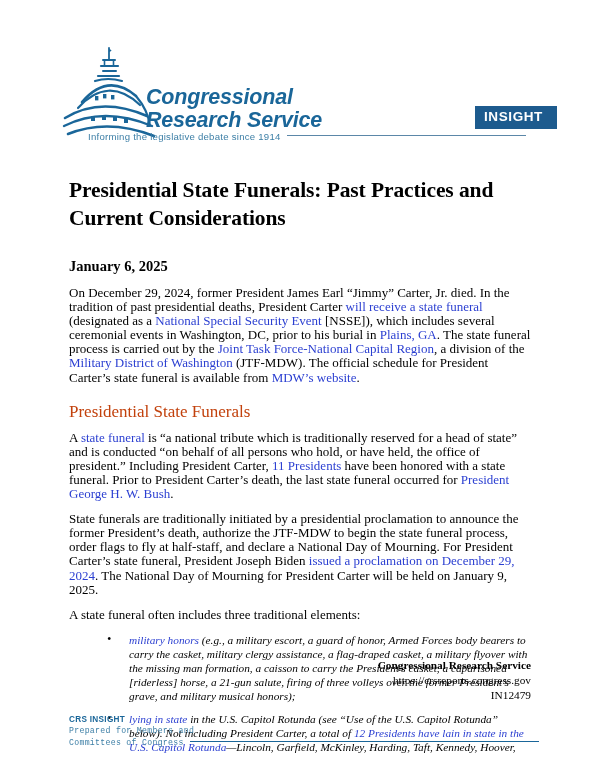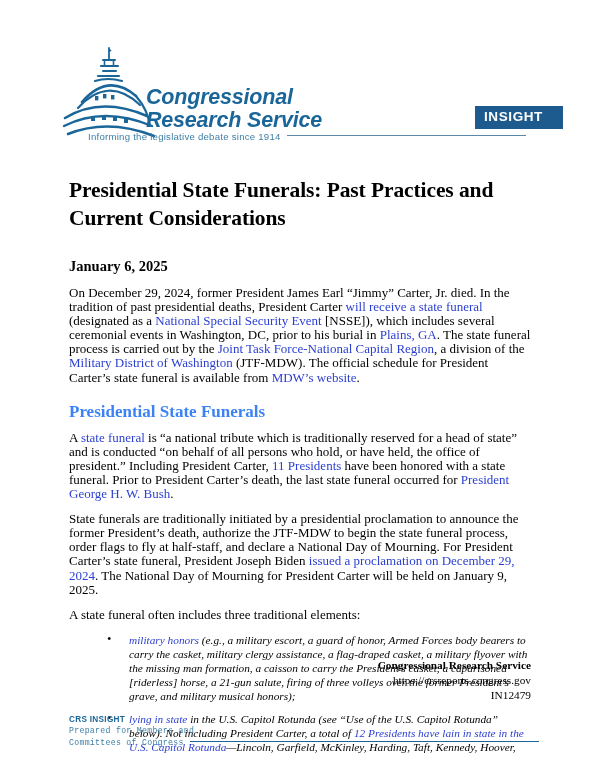--- a/index.html
+++ b/index.html
@@ -90,21 +90,21 @@
   .insight-badge {
     position: absolute;
     left: 475px;
     top: 106px;
     background: #1d5b8e;
     color: #ffffff;
     font-family: "Liberation Sans", "DejaVu Sans", sans-serif;
     font-weight: bold;
     font-size: 13.5px;
     letter-spacing: 0.6px;
-    padding: 4px 20px 5px 9px;
+    padding: 4px 14px 5px 9px;
     line-height: 1;
   }
 
   
   .content {
     position: absolute;
     left: 69px;
     top: 176px;
     width: 462px;
   }
@@ -132,25 +132,25 @@
   p.body-text {
     font-size: 13px;
     line-height: 14.1px;
     margin: 0 0 11px 0;
     text-align: left;
     color: #000;
   }
 
   h2.section-head {
     font-family: "Liberation Serif", "DejaVu Serif", serif;
-    font-weight: bold;
+    font-weight: normal;
     font-size: 17px;
     line-height: 22px;
     margin: 16px 0 8px 0;
-    color: #3b82f6;
+    color: #c2410c;
   }
 
   a.lnk, .lnk {
     color: #2b3fd1;
     text-decoration: none;
   }
 
   ul.bullets {
     margin: 2px 0 0 0;
     padding-left: 38px;

